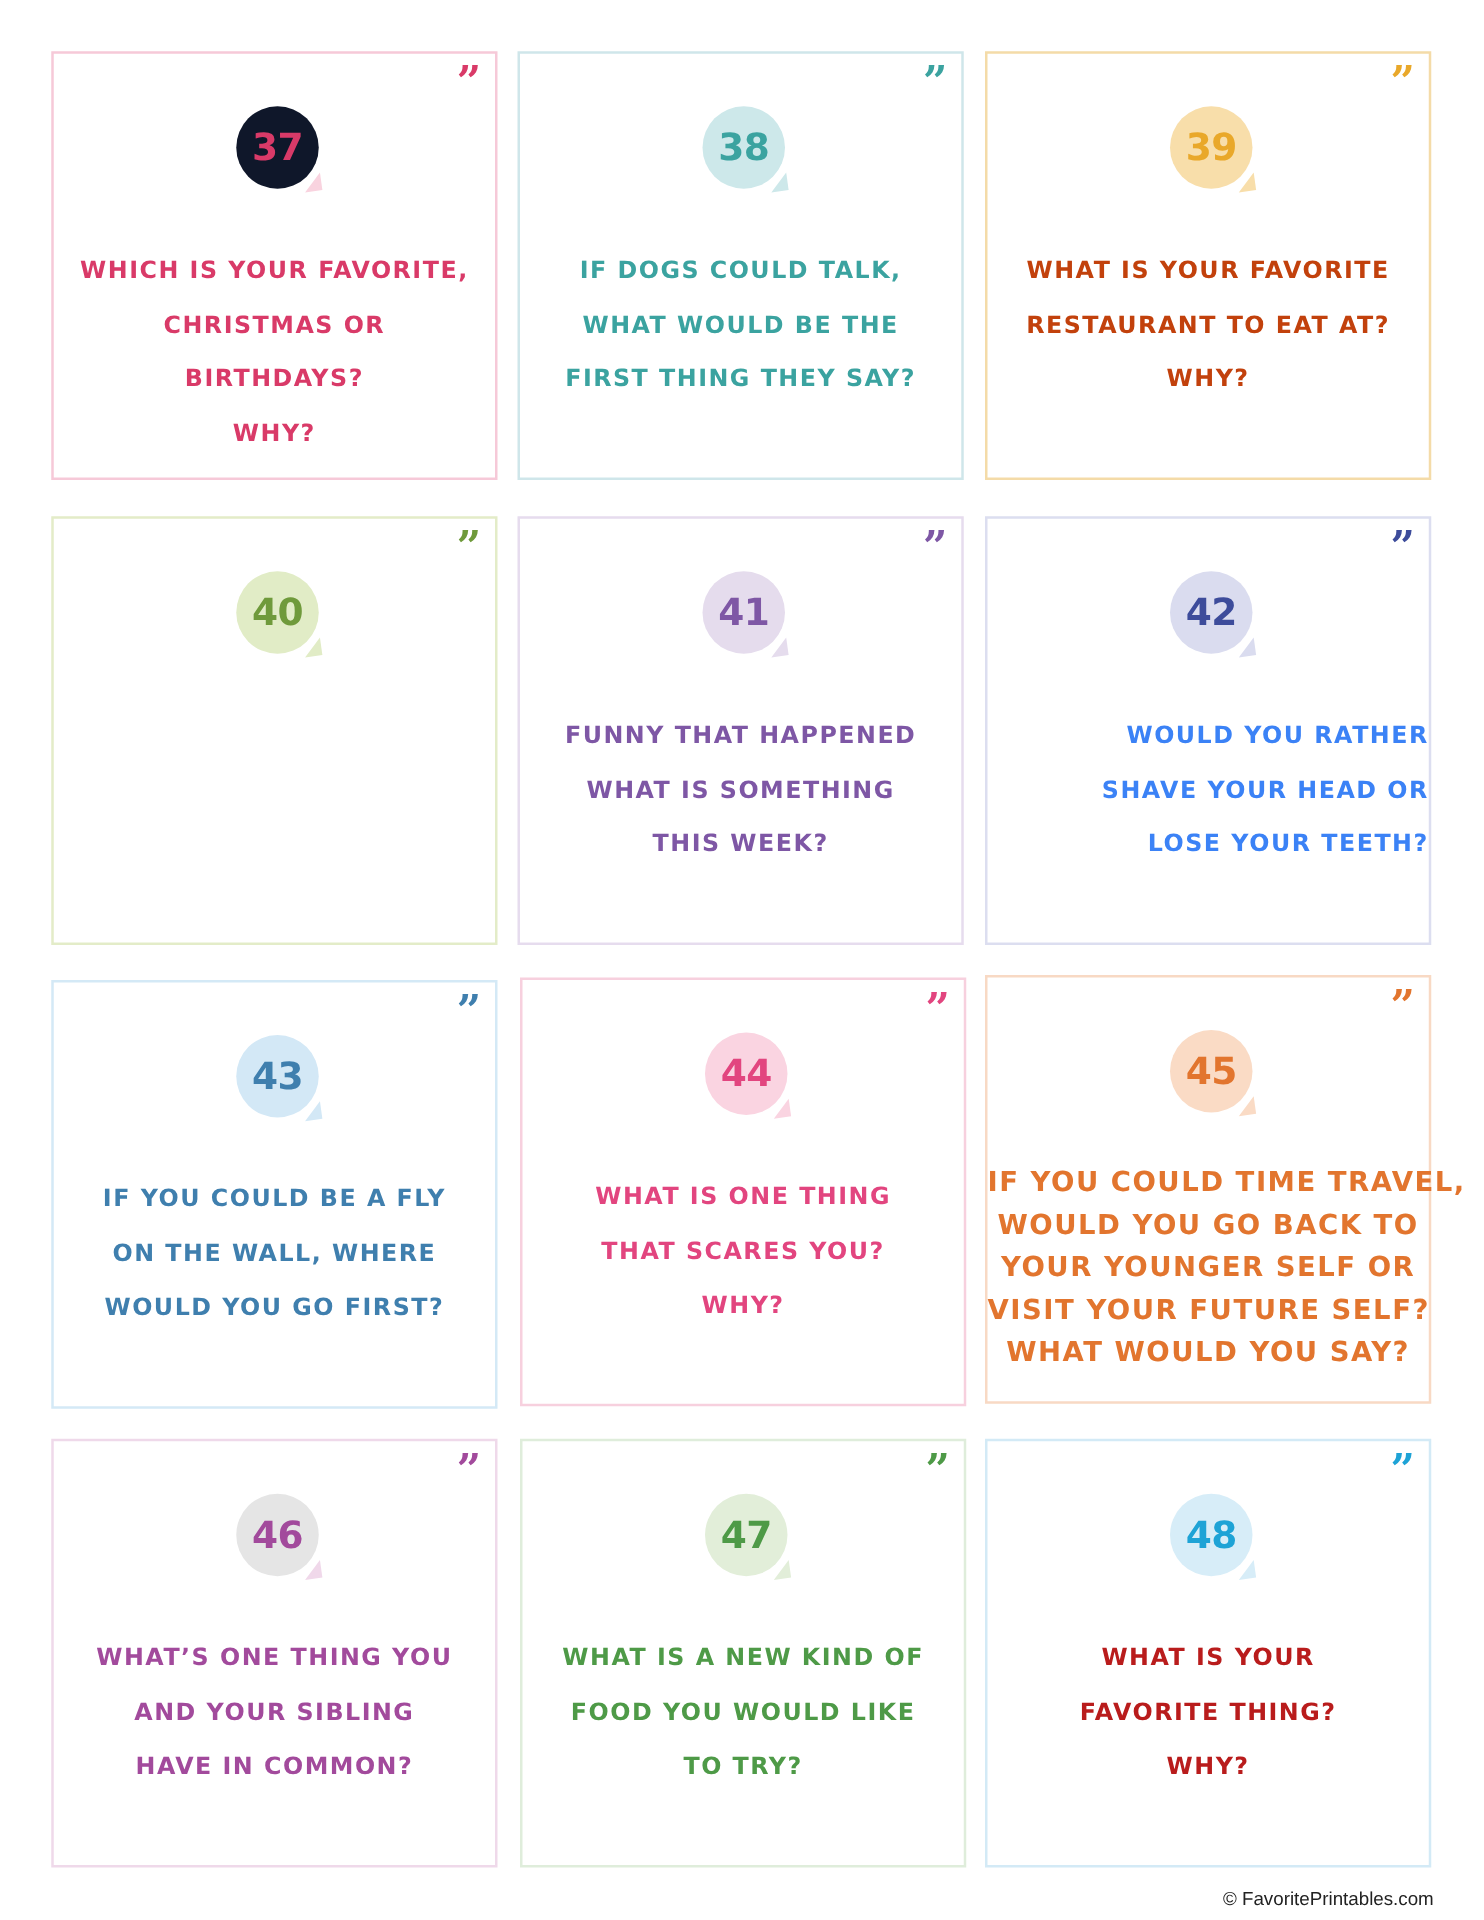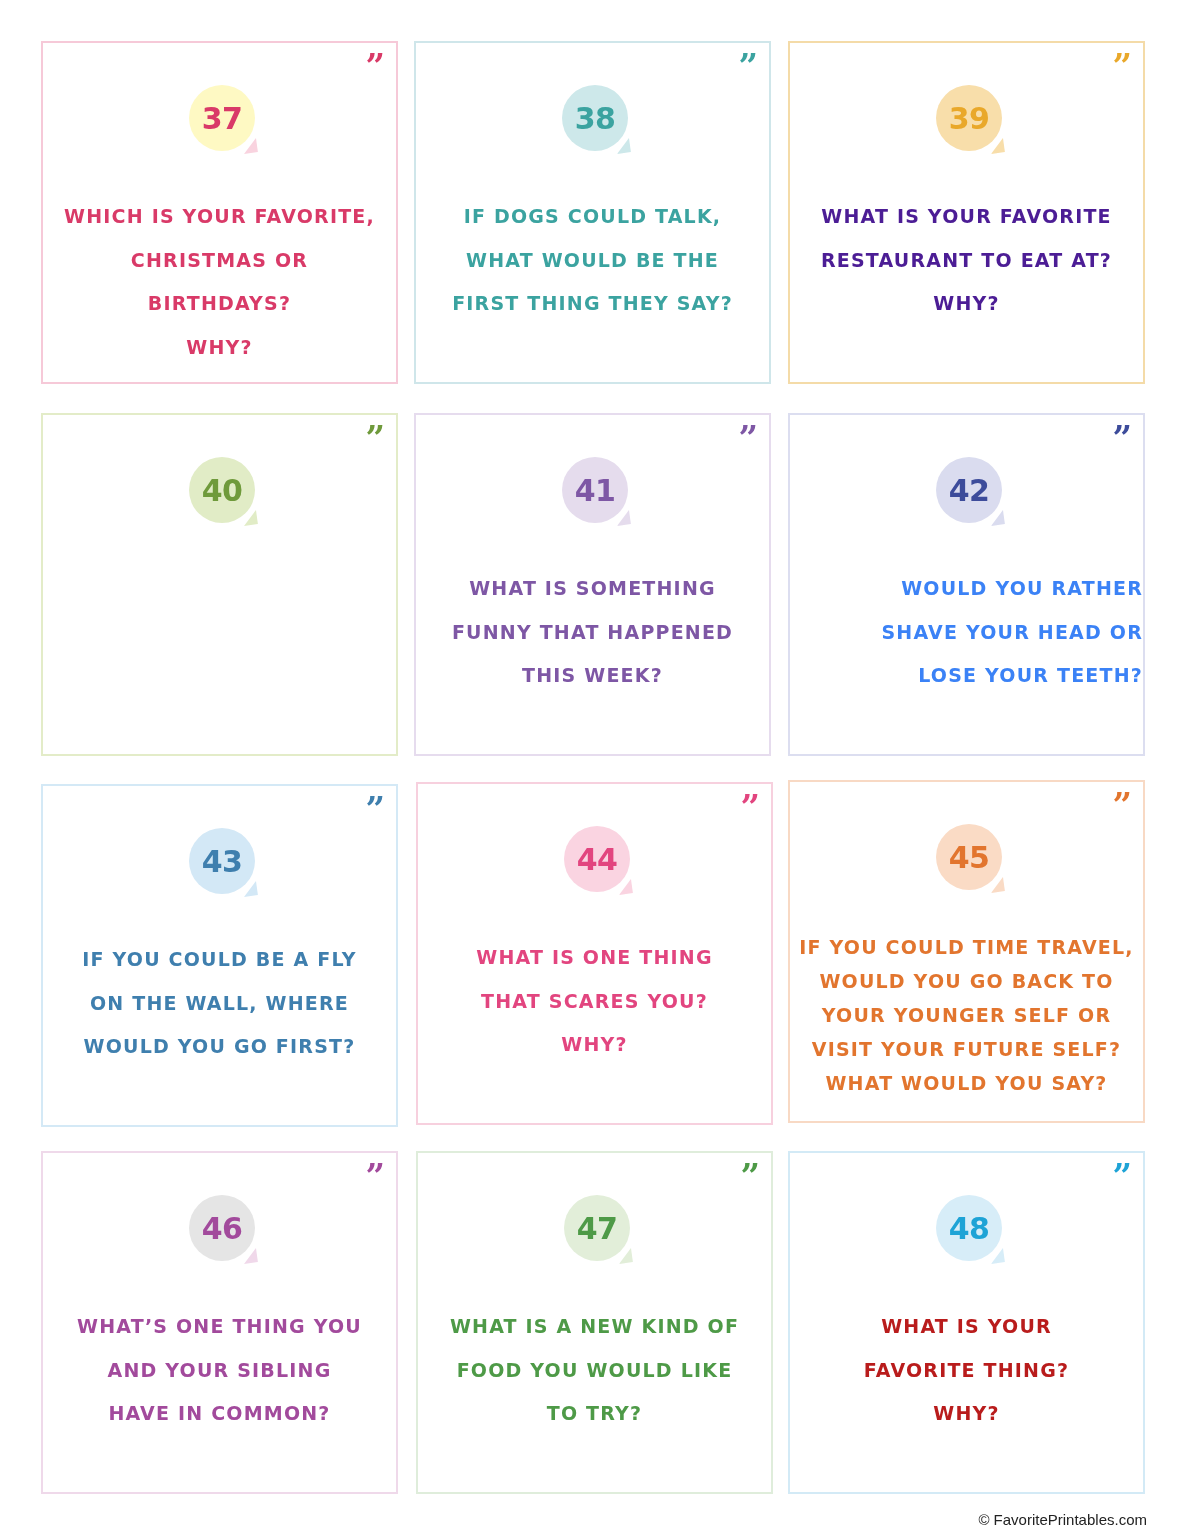--- a/index.html
+++ b/index.html
@@ -53,37 +53,37 @@
       position: absolute;
       left: 0; right: 0;
       top: 152px;
       text-align: center;
       font-family: "DejaVu Sans", sans-serif;
       font-weight: bold;
       font-size: 19px;
       letter-spacing: 1.2px;
       line-height: 43.5px;
     }
-    .question.dense { top: 148px; line-height: 34px; font-size: 19px; }
+    .question.dense { top: 148px; line-height: 34px; font-size: 22px; }
     .q-line { display: block; white-space: nowrap; }
     .footer {
       position: absolute;
       right: 40px;
       bottom: 8px;
       font-family: "Liberation Sans", sans-serif;
       font-size: 15px;
       color: #222222;
     }
   </style>
 </head>
 <body>
 
 <div class="card" style="left: 41px; top: 41px; border-color: rgb(246, 201, 216); --bub: #f9d3df;">
   <span class="quote" style="color: rgb(217, 58, 104);">”</span>
-  <div class="bubble" style="background: #fef9c3;">
+  <div class="bubble" style="background: #0f172a;">
     <span class="bubble-num" style="color: rgb(217, 58, 104);">37</span>
   </div>
   <div class="question" style="color: rgb(217, 58, 104);">
     <span class="q-line">WHICH IS YOUR FAVORITE,</span>
     <span class="q-line">CHRISTMAS OR</span>
     <span class="q-line">BIRTHDAYS?</span>
     <span class="q-line">WHY?</span>
   </div>
 </div>
 
@@ -97,42 +97,42 @@
     <span class="q-line">WHAT WOULD BE THE</span>
     <span class="q-line">FIRST THING THEY SAY?</span>
   </div>
 </div>
 
 <div class="card" style="left: 788px; top: 41px; border-color: rgb(244, 219, 168); --bub: #f8deaa;">
   <span class="quote" style="color: rgb(233, 168, 42);">”</span>
   <div class="bubble" style="background: rgb(248, 222, 170);">
     <span class="bubble-num" style="color: rgb(233, 168, 42);">39</span>
   </div>
-  <div class="question" style="color: #4c1d95;">
+  <div class="question" style="color: #c2410c;">
     <span class="q-line">WHAT IS YOUR FAVORITE</span>
     <span class="q-line">RESTAURANT TO EAT AT?</span>
     <span class="q-line">WHY?</span>
   </div>
 </div>
 
 <div class="card" style="left: 41px; top: 413px; border-color: rgb(227, 236, 200); --bub: #e1ecc6;">
   <span class="quote" style="color: rgb(111, 154, 59);">”</span>
   <div class="bubble" style="background: rgb(225, 236, 198);">
     <span class="bubble-num" style="color: rgb(111, 154, 59);">40</span>
   </div>
 </div>
 
 <div class="card" style="left: 414px; top: 413px; border-color: rgb(230, 220, 238); --bub: #e5dced;">
   <span class="quote" style="color: rgb(126, 87, 165);">”</span>
   <div class="bubble" style="background: rgb(229, 220, 237);">
     <span class="bubble-num" style="color: rgb(126, 87, 165);">41</span>
   </div>
   <div class="question" style="color: rgb(126, 87, 165);">
+    <span class="q-line">FUNNY THAT HAPPENED</span>
     <span class="q-line">WHAT IS SOMETHING</span>
-    <span class="q-line">FUNNY THAT HAPPENED</span>
     <span class="q-line">THIS WEEK?</span>
   </div>
 </div>
 
 <div class="card" style="left: 788px; top: 413px; border-color: rgb(220, 222, 240); --bub: #dadcef;">
   <span class="quote" style="color: rgb(61, 76, 155);">”</span>
   <div class="bubble" style="background: rgb(218, 220, 239);">
     <span class="bubble-num" style="color: rgb(61, 76, 155);">42</span>
   </div>
   <div class="question" style="color: #3b82f6; text-align: right;">

